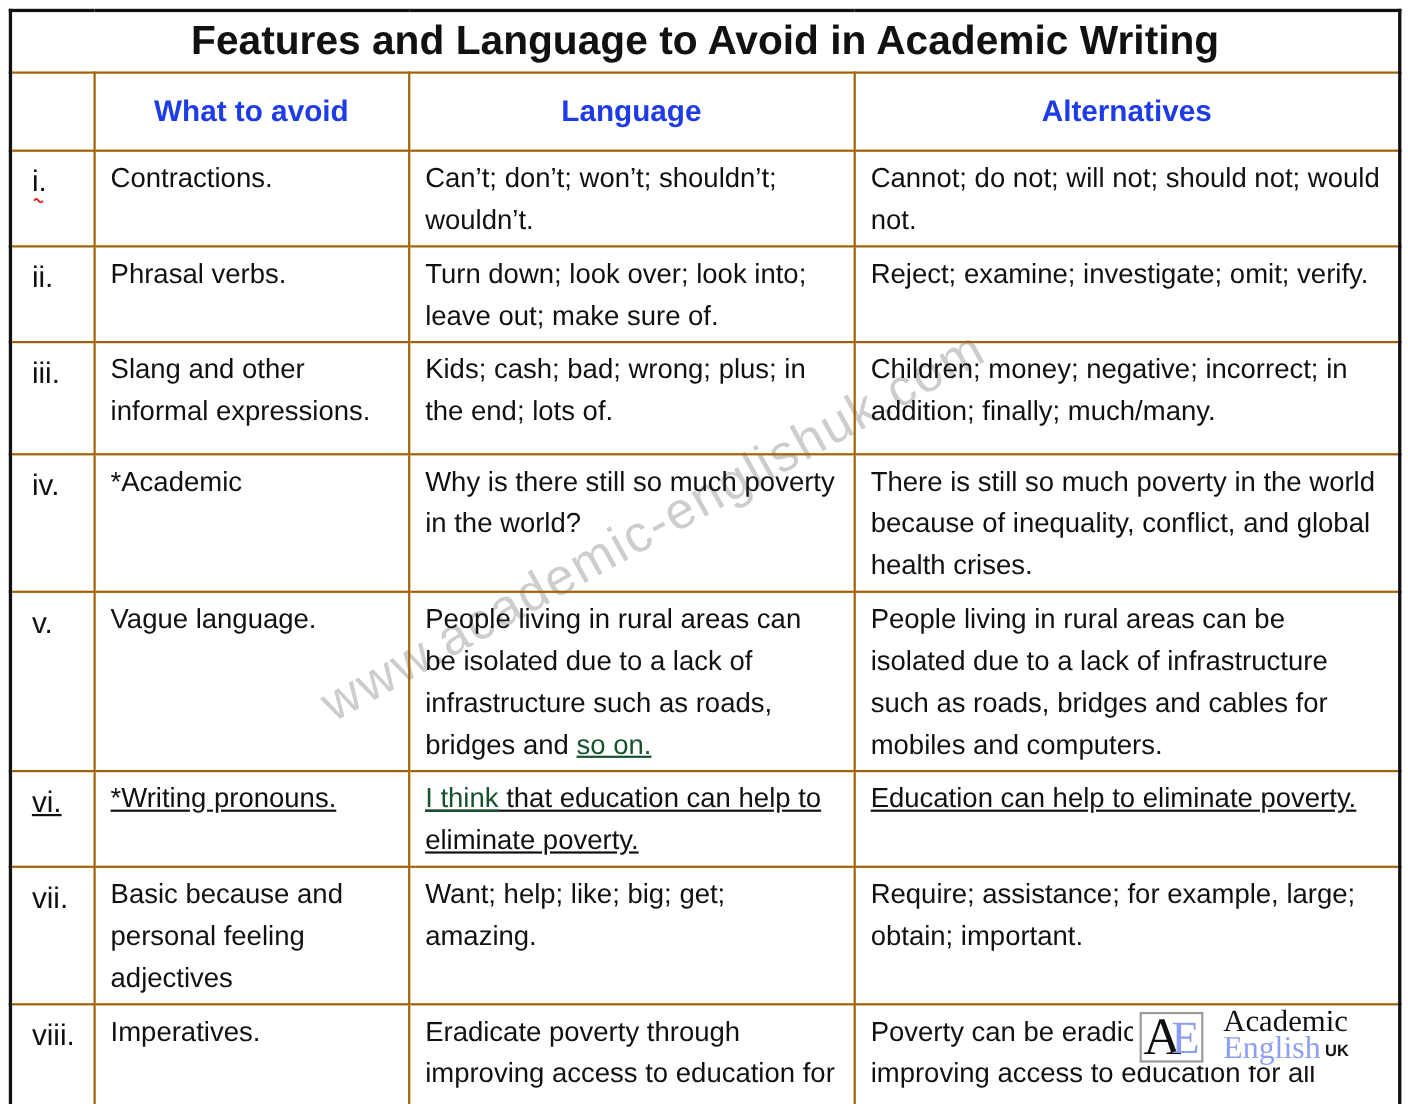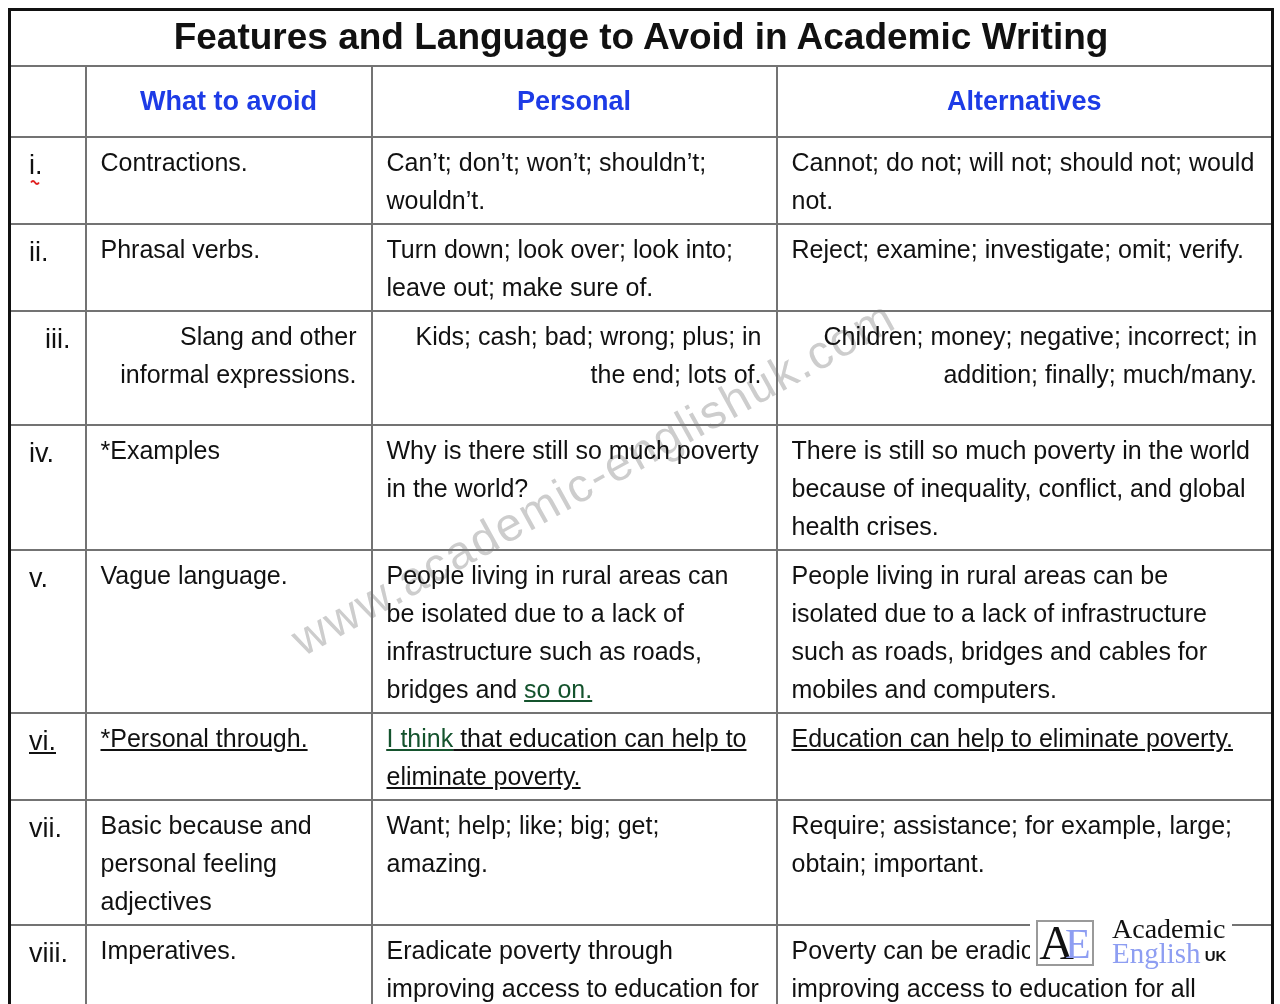--- a/index.html
+++ b/index.html
@@ -13,36 +13,36 @@
     transform:rotate(-29deg); transform-origin:0 50%;
     font-size:47px; letter-spacing:2px; color:#cdcdcd;
     white-space:nowrap; z-index:0; pointer-events:none;
   }
 
   table.main {
     position:absolute; left:8px; top:8px; width:1263px;
     border-collapse:collapse; table-layout:fixed;
     border:3px solid #111; background:transparent; z-index:1;
   }
-  td { border:2px solid #737373; vertical-align:top; padding:5px 14px 4px 14px;
+  td { border:2px solid #a16207; vertical-align:top; padding:5px 14px 4px 14px;
        font-size:25px; line-height:38px; color:#111; background:transparent; }
 
   col.c-num{ width:76px; } col.c-avoid{ width:286px; }
   col.c-ex{ width:405px; } col.c-alt{ width:496px; }
 
   tr.title-row td { height:56px; text-align:center; vertical-align:middle;
     font-size:37px; font-weight:bold; line-height:1.1; padding:2px 8px; }
   tr.header-row td { height:44px; text-align:center; vertical-align:middle;
     font-size:27px; font-weight:bold; color:#1d3be6; padding:20px 6px; line-height:1.1; }
 
   td.num { font-size:27px; padding-left:18px; padding-top:8px; }
   .num-wrap { display:inline-block; text-align:left; }
   .squiggle { display:block; margin-top:-6px; margin-left:1px; }
 
-  tr.r1 td{ height:76px; } tr.r2 td{ height:76px; } tr.r3 td{ height:114px;text-align:right; }
+  tr.r1 td{ height:76px; } tr.r2 td{ height:76px; } tr.r3 td{ height:102px; }
   tr.r4 td{ height:114px;margin-top:19px; } tr.r5 td{ height:152px; } tr.r6 td{ height:76px;text-decoration:underline; }
   tr.r7 td{ height:114px; } tr.r8 td{ height:112px; }
 
   a.cell-link, .cell-link { color:#14532d; text-decoration:underline; cursor:pointer; }
 
   
   .logo { position:absolute; left:1030px; top:917px; height:52px; z-index:3;
     display:flex; align-items:center; background:#fff; padding:0 6px; }
   .ae-box { width:58px; height:46px; border:2px solid #9a9a9a; background:#fff;
     display:flex; align-items:flex-end; justify-content:center; overflow:visible; }
@@ -71,21 +71,21 @@
       </colgroup>
 
     <tbody>
         <tr class="title-row">
       <td colspan="4">Features and Language to Avoid in Academic Writing</td>
     </tr>
 
     <tr class="header-row">
       <td></td>
       <td>What to avoid</td>
-      <td>Personal</td>
+      <td>Language</td>
       <td>Alternatives</td>
     </tr>
 
     <tr class="r1">
       <td class="num">
         <span class="num-wrap">
           <span>i.</span>
           <svg class="squiggle" width="16" height="7" viewBox="0 0 16 7">
                 <path d="M1,4.5 Q3,1.5 5,4.5 T9,4.5" fill="none" stroke="#e02020" stroke-width="1.8"></path>
               </svg>
@@ -105,37 +105,37 @@
 
     <tr class="r3">
       <td class="num">iii.</td>
       <td>Slang and other informal expressions.</td>
       <td>Kids; cash; bad; wrong; plus; in the end; lots of.</td>
       <td>Children; money; negative; incorrect; in addition; finally; much/many.</td>
     </tr>
 
     <tr class="r4">
       <td class="num">iv.</td>
-      <td>*Examples</td>
+      <td>*Academic</td>
       <td>Why is there still so much poverty in the world?</td>
       <td>There is still so much poverty in the world because of inequality, conflict, and global health crises.</td>
     </tr>
 
     <tr class="r5">
       <td class="num">v.</td>
       <td>Vague language.</td>
       <td>
         <span>People living in rural areas can be isolated due to a lack of infrastructure such as roads, bridges and </span><span class="cell-link">so on.</span>
       </td>
       <td>People living in rural areas can be isolated due to a lack of infrastructure such as roads, bridges and cables for mobiles and computers.</td>
     </tr>
 
     <tr class="r6">
       <td class="num">vi.</td>
-      <td>*Personal through.</td>
+      <td>*Writing pronouns.</td>
       <td>
         <span class="cell-link">I think</span><span> that education can help to eliminate poverty.</span>
       </td>
       <td>Education can help to eliminate poverty.</td>
     </tr>
 
     <tr class="r7">
       <td class="num">vii.</td>
       <td>Basic because and personal feeling adjectives</td>
       <td>Want; help; like; big; get; amazing.</td>

